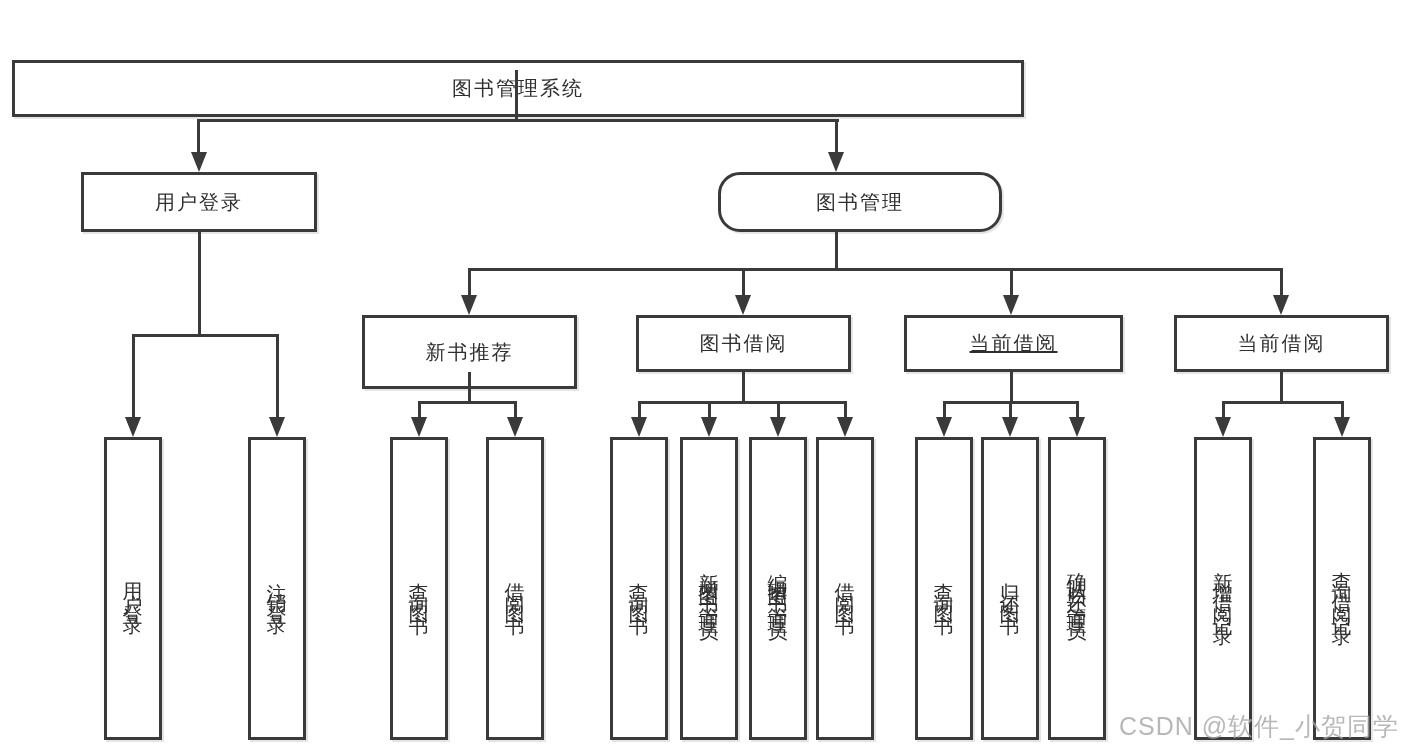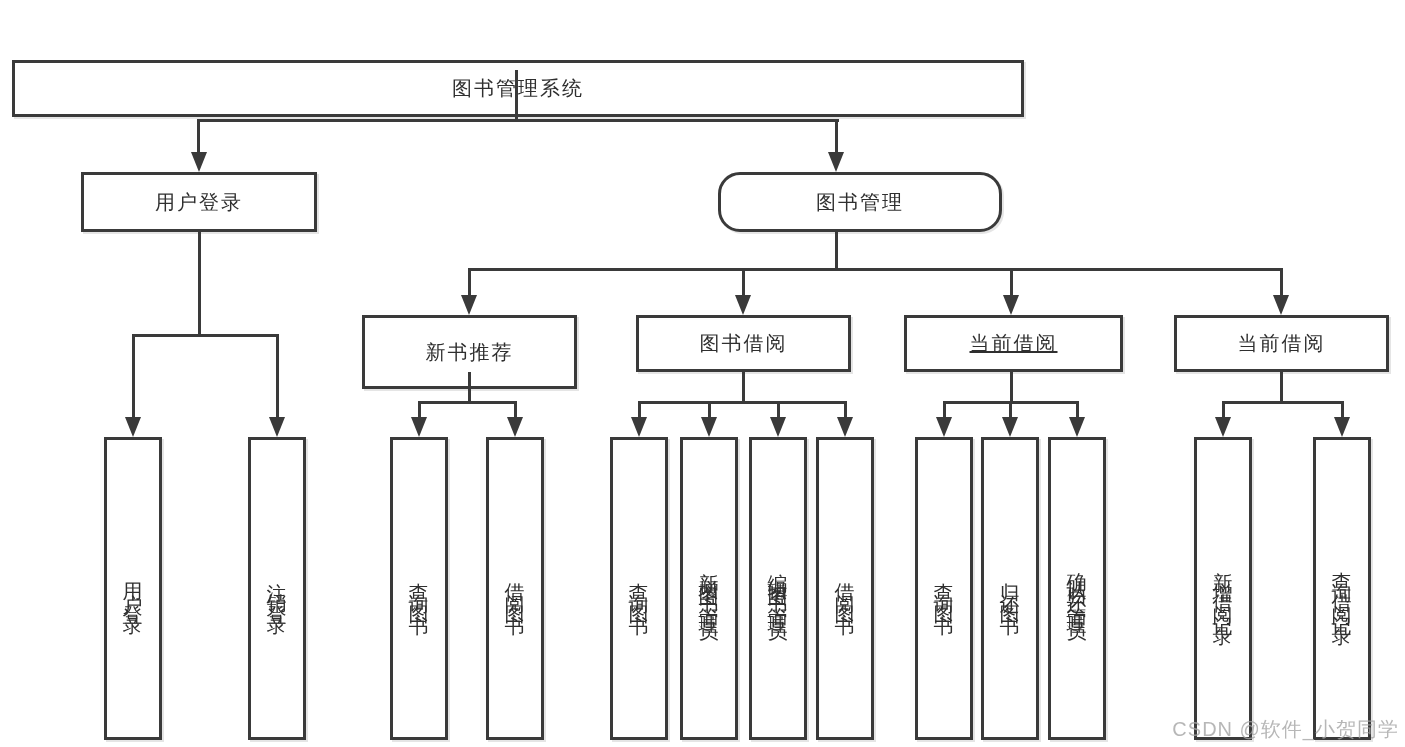--- a/index.html
+++ b/index.html
@@ -45,21 +45,21 @@
   .arrow{
     position:absolute;
     width:0;height:0;
     border-left:8px solid transparent;
     border-right:8px solid transparent;
     border-top:20px solid var(--line);
   }
   .watermark{
     position:absolute;
     right:6px;bottom:4px;
-    font-size:20px;
+    font-size:25px;
     color:rgba(165,165,165,0.8);
     letter-spacing:1px;
     z-index:10;
     pointer-events:none;
     white-space:nowrap;
   }
 </style>
 </head>
 <body>
 

